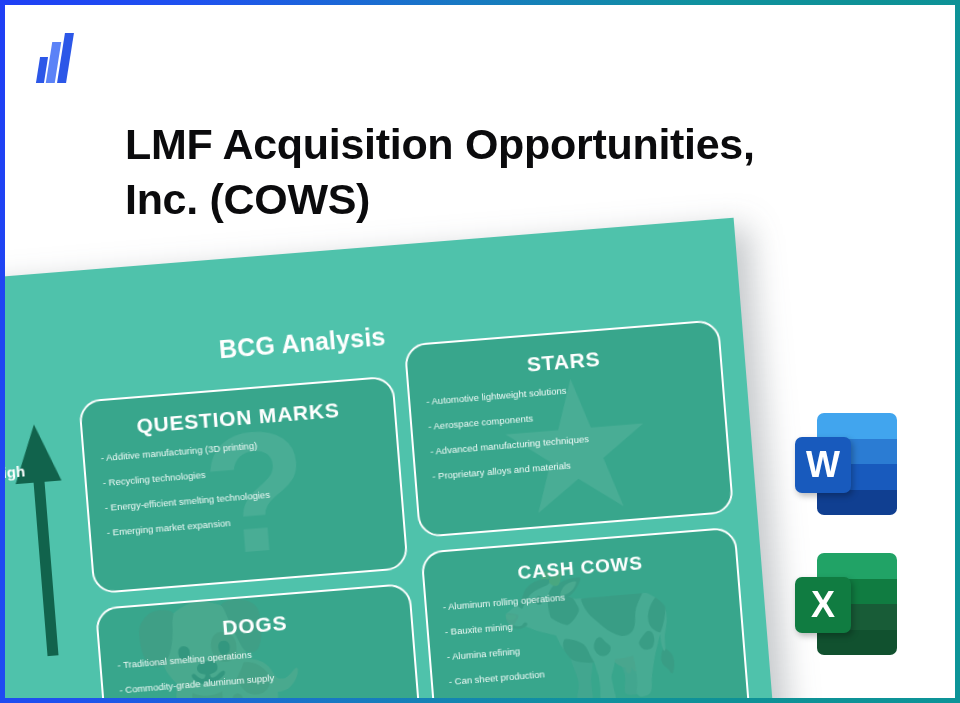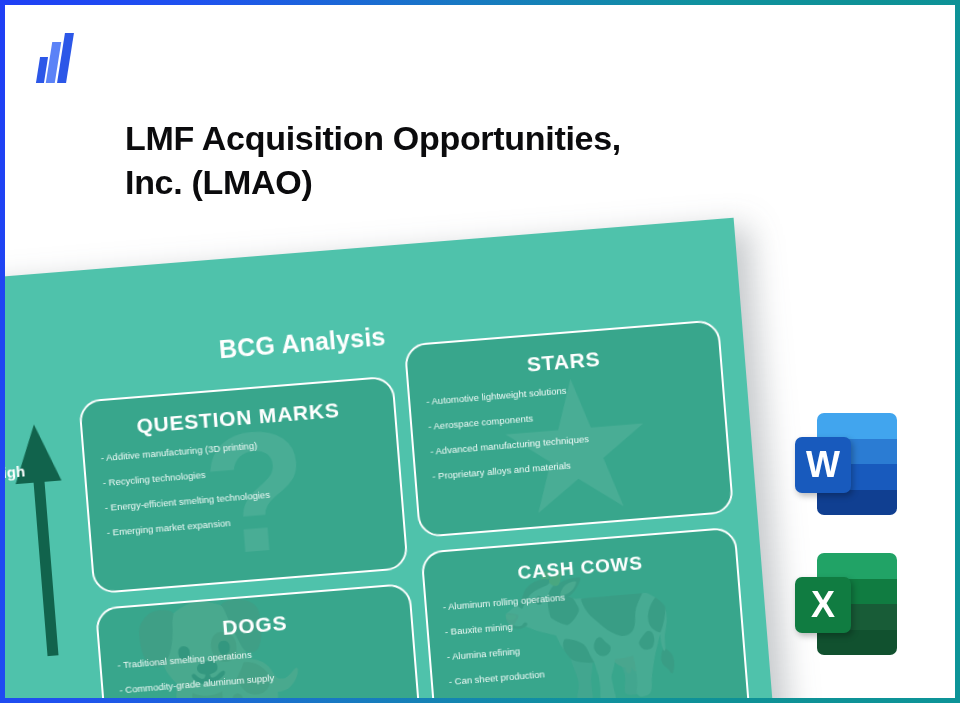--- a/index.html
+++ b/index.html
@@ -57,21 +57,21 @@
   .logo-bar.b3 { left: 25px; width: 9px;  height: 50px; background: #2c57e8; }
 
   
   #title {
     position: absolute;
     left: 120px;
     top: 112px;
     width: 640px;
     z-index: 6;
     color: #0b0b0d;
-    font-size: 34px;
+    font-size: 43px;
     font-weight: bold;
     line-height: 1.28;
     letter-spacing: -0.3px;
   }
 
   
   #bcg-wrap {
     position: absolute;
     left: -150px;
     top: 248px;
@@ -249,21 +249,21 @@
   <div id="frame-inner">
 
     <div id="logo">
       <span class="logo-bar b1"></span>
       <span class="logo-bar b2"></span>
       <span class="logo-bar b3"></span>
     </div>
 
     <div id="title">
       <div>LMF Acquisition Opportunities,</div>
-      <div>Inc. (LMAO)</div>
+      <div>Inc. (COWS)</div>
     </div>
 
     <div id="bcg-wrap">
       <div id="bcg-card"></div>
 
       <div id="bcg-heading">BCG Analysis</div>
 
       <div id="axis-arrow">
         <span class="head"></span>
         <span class="shaft"></span>

